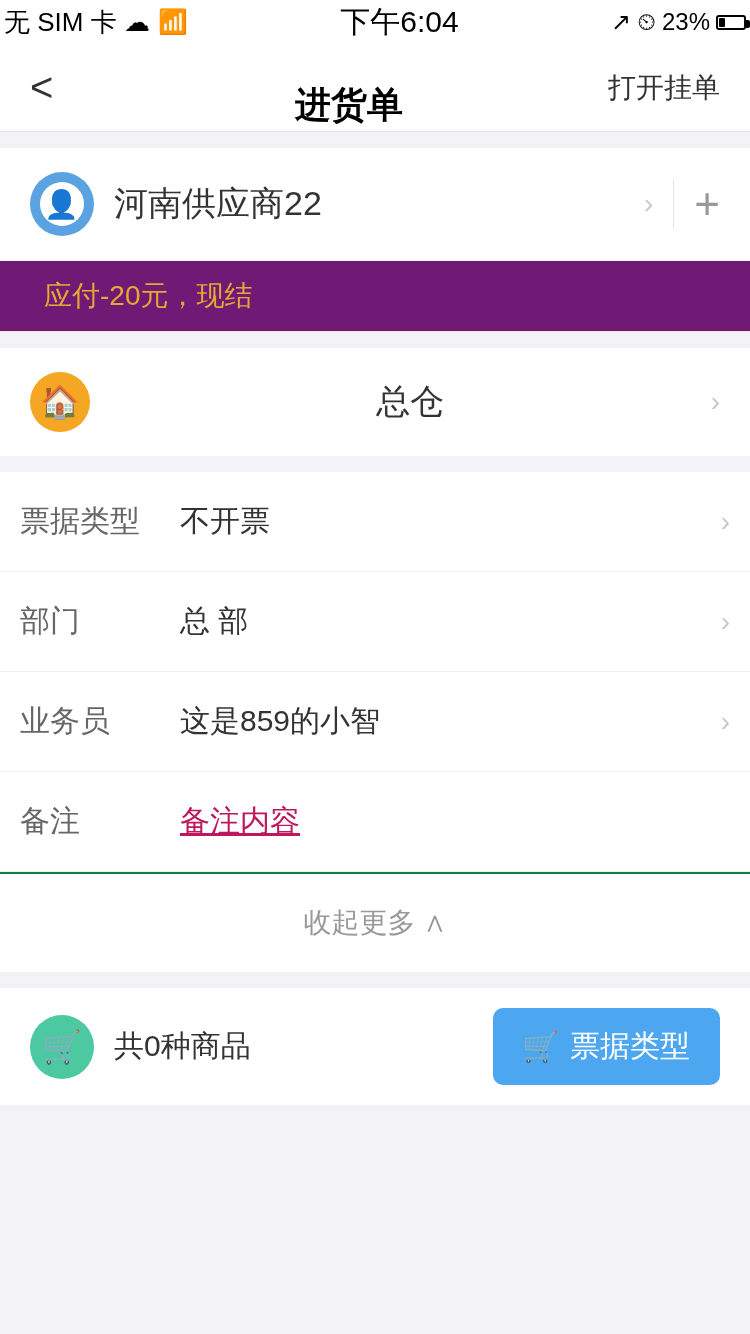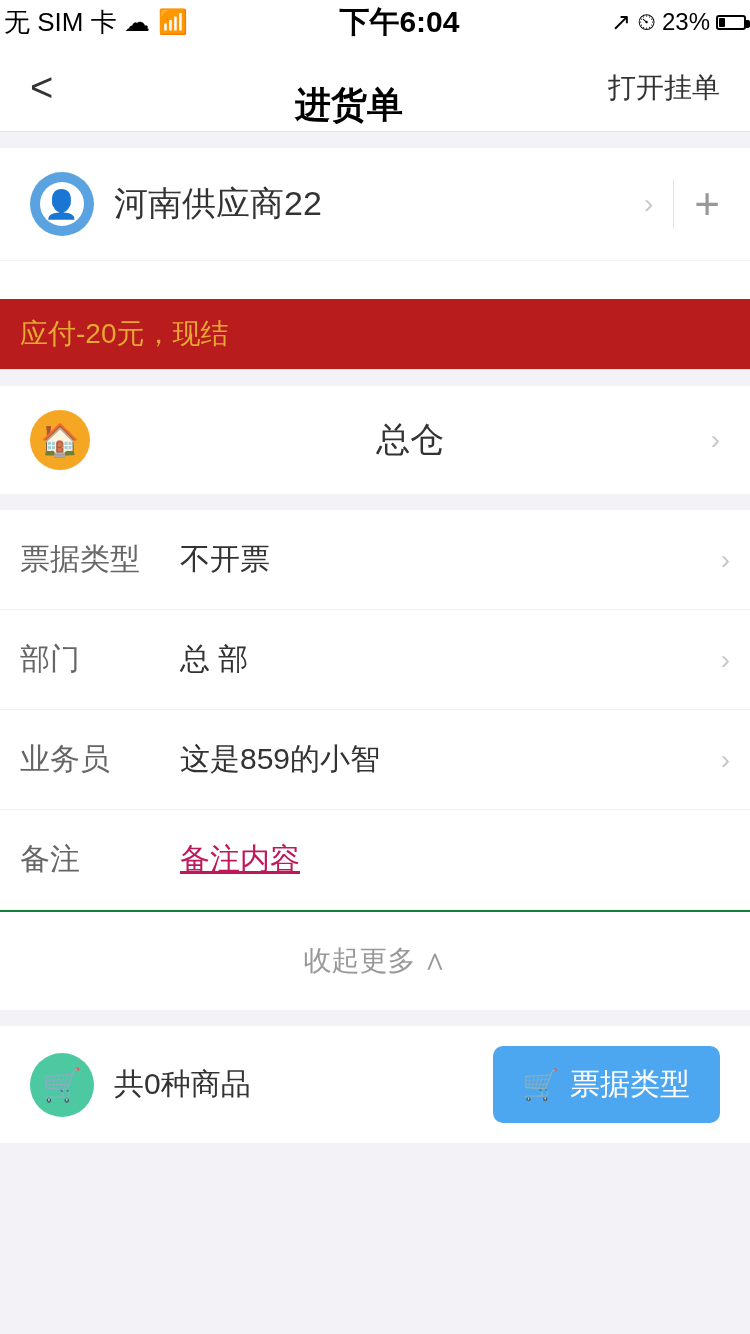--- a/index.html
+++ b/index.html
@@ -18,21 +18,21 @@
       height: 44px;
       background: #fff;
       display: flex;
       align-items: center;
       justify-content: space-between;
       padding: 0 4px;
       font-size: 26px;
       color: #000;
     }
     .status-left { display: flex; align-items: center; gap: 8px; }
-    .status-center { font-size: 30px; font-weight: 700; }
+    .status-center { font-size: 30px; font-weight: 400; }
     .status-right { display: flex; align-items: center; gap: 6px; font-size: 24px; }
 
     
     .nav-bar {
       height: 88px;
       background: #fff;
       display: flex;
       align-items: center;
       justify-content: space-between;
       padding: 0 30px;
@@ -110,26 +110,25 @@
       margin: 0 20px;
     }
     .add-btn {
       font-size: 44px;
       color: #999;
       cursor: pointer;
     }
 
     
     .notice-row {
-      background: #b91c1c;
-      padding: 16px 20px;
+      background: #701a75;
+      padding: 16px 44px;
       font-size: 28px;
       color: #e6a832;
       border-bottom: 1px solid #f5e4c0;
-      margin-top: 38px;
     }
 
     
     .gap-16 { height: 16px; background: #f2f2f7; }
 
     
     .warehouse-row {
       background: #fff;
       display: flex;
       align-items: center;

